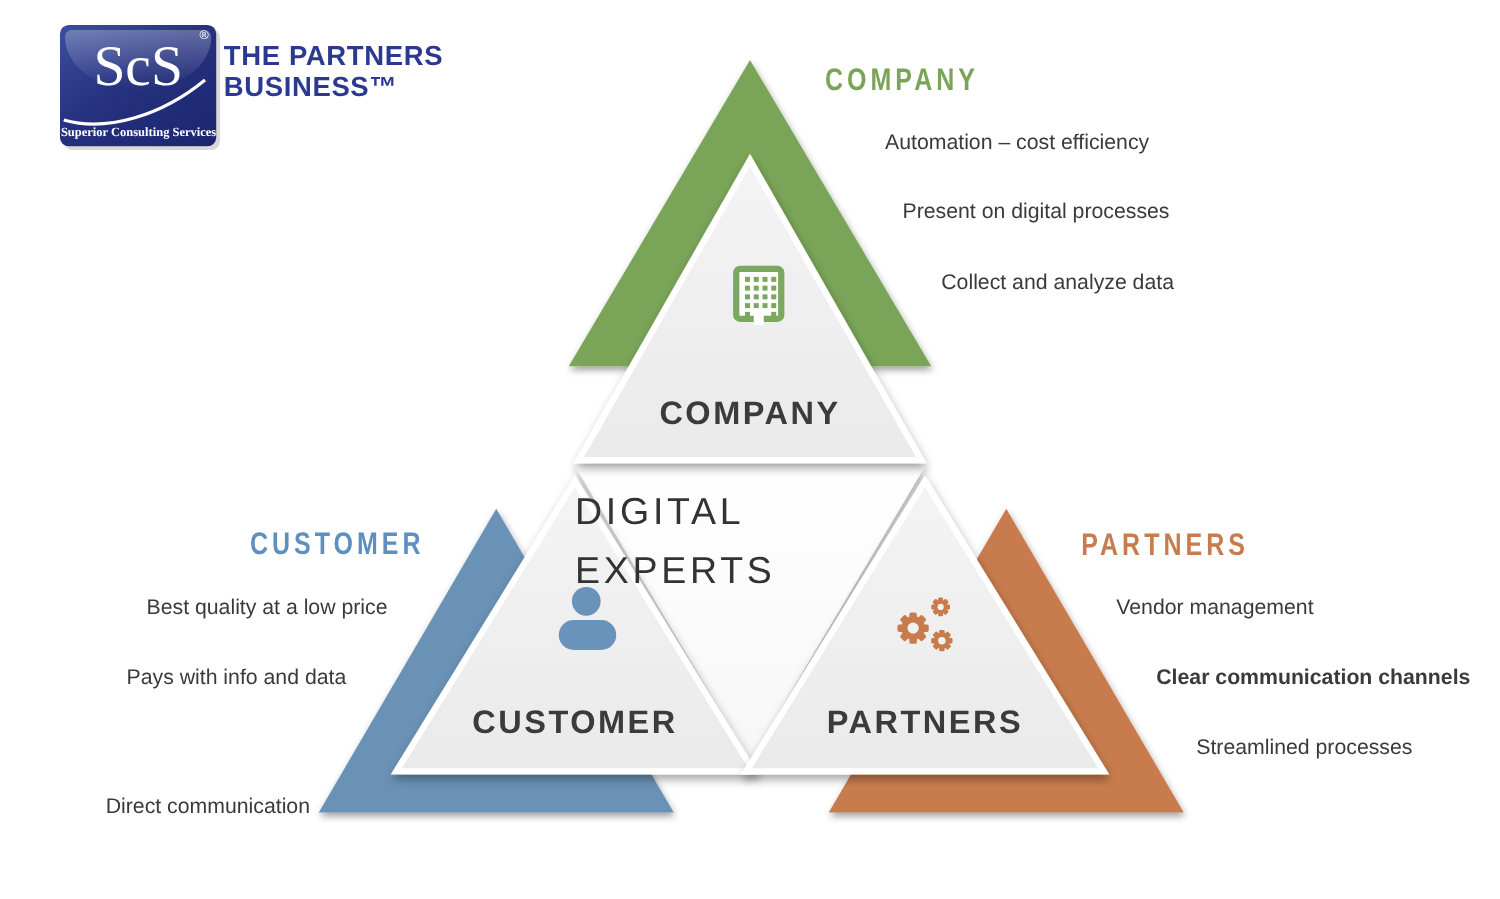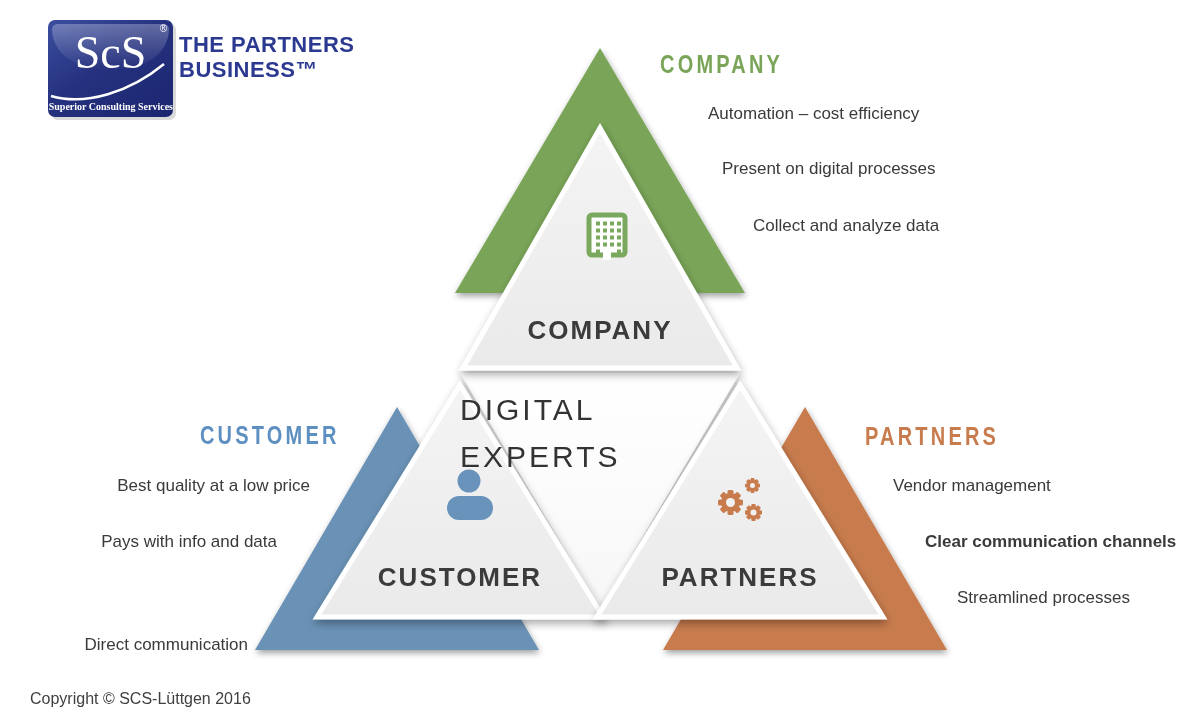--- a/index.html
+++ b/index.html
@@ -174,14 +174,13 @@
   <div class="bullet b-co-2">Collect and analyze data</div>
 
   <div class="bullet b-cu-0">Best quality at a low price</div>
   <div class="bullet b-cu-1">Pays with info and data</div>
   <div class="bullet b-cu-2">Direct communication</div>
 
   <div class="bullet b-pa-0">Vendor management</div>
   <div class="bullet b-pa-1">Clear communication channels</div>
   <div class="bullet b-pa-2">Streamlined processes</div>
 
-  <div class="copyright">Copyright © SCS-Lüttgen 2016</div>
 </div>
 
 </body></html>

